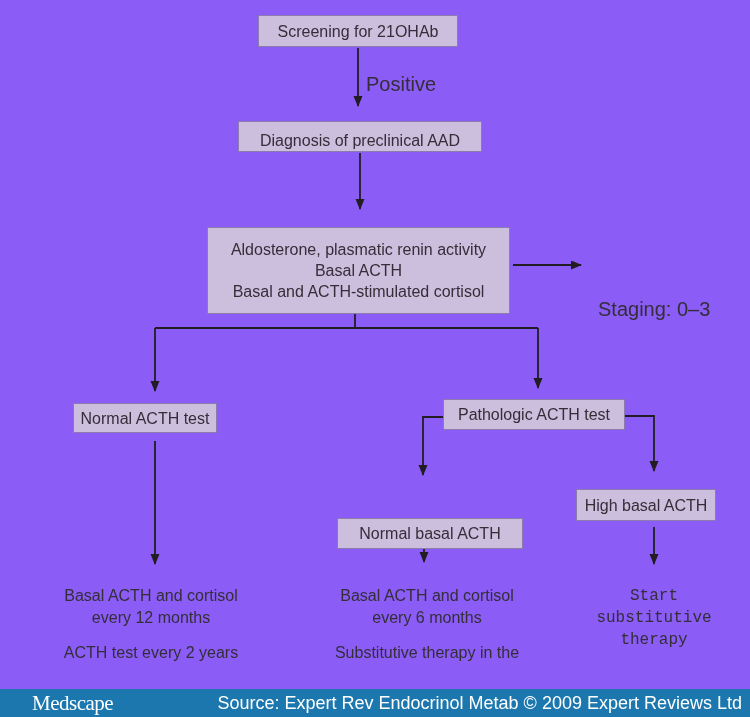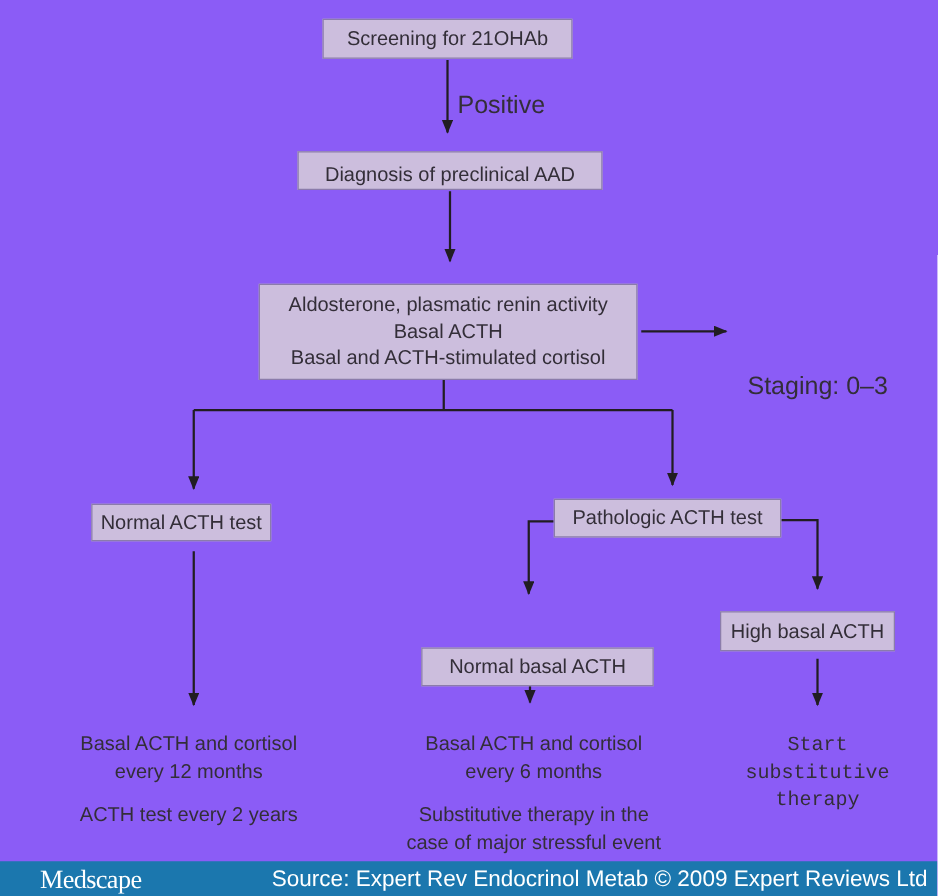--- a/index.html
+++ b/index.html
@@ -104,21 +104,21 @@
   </svg>
 
   <div class="node" style="left:258px; top:15px; width:200px; height:32px;">
     <span>Screening for 21OHAb</span>
   </div>
 
   <div class="node" style="left:238px; top:121px; width:244px; height:31px;align-items:flex-end;">
     <span>Diagnosis of preclinical AAD</span>
   </div>
 
-  <div class="node multiline" style="left:207px; top:227px; width:303px; height:77px;">
+  <div class="node multiline" style="left:207px; top:227px; width:303px; height:87px;">
     <span>Aldosterone, plasmatic renin activity</span>
     <span>Basal ACTH</span>
     <span>Basal and ACTH-stimulated cortisol</span>
   </div>
 
   <div class="node" style="left:73px; top:403px; width:144px; height:30px;">
     <span>Normal ACTH test</span>
   </div>
 
   <div class="node" style="left:443px; top:399px; width:182px; height:31px;">
@@ -147,21 +147,20 @@
     </div>
   </div>
 
   <div class="outcome" style="left:307px; top:585px; width:240px;">
     <div class="para">
       <div>Basal ACTH and cortisol</div>
       <div>every 6 months</div>
     </div>
     <div class="para">
       <div>Substitutive therapy in the</div>
-      <div>case of major stressful event</div>
     </div>
   </div>
 
   <div class="outcome" style="left:574px; top:585px; width:160px;font-family:Liberation Mono, monospace;">
     <div class="para">
       <div>Start substitutive</div>
       <div>therapy</div>
     </div>
   </div>
 

